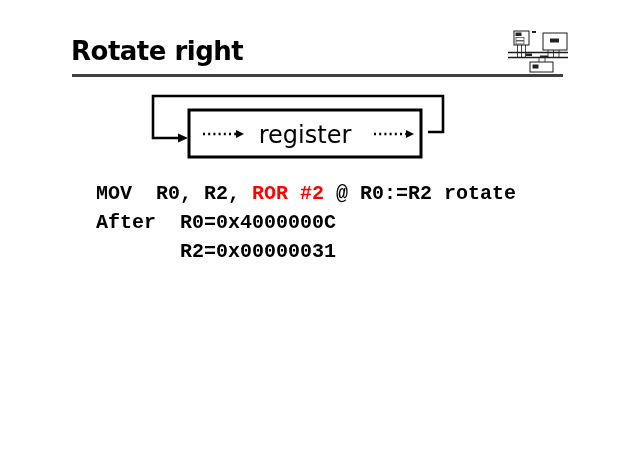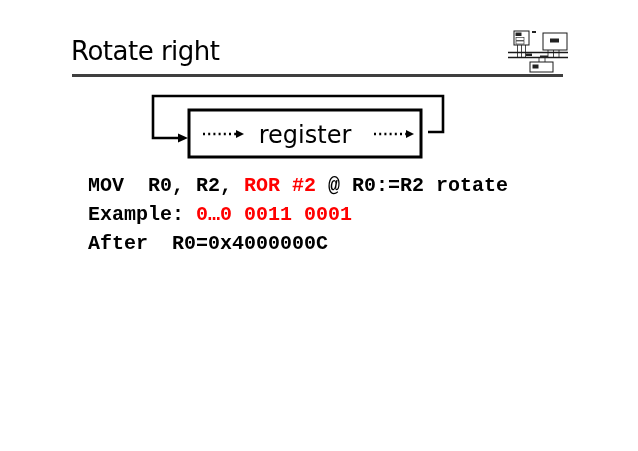--- a/index.html
+++ b/index.html
@@ -8,21 +8,21 @@
     background:#ffffff;
     position:relative;
     overflow:hidden;
     font-family:"DejaVu Sans", sans-serif;
   }
   .slide{position:absolute;inset:0;}
   .slide-title{
     position:absolute;left:71px;top:36px;
     margin:0;
     font-family:"DejaVu Sans", sans-serif;
-    font-weight:normal;
+    font-weight:bold;
     font-size:26px;
     letter-spacing:-0.5px;
     color:#000000;
   }
   .title-rule{
     position:absolute;left:72px;top:74px;
     width:491px;height:3px;
     background:var(--rule,#3f3f3f);
   }
   .logo-svg{
@@ -33,21 +33,21 @@
     position:absolute;left:140px;top:85px;
     width:320px;height:90px;
   }
   .register-svg text{
     font-family:"DejaVu Sans", sans-serif;
     font-size:24px;
     fill:#000000;
   }
   .code-block{
     position:absolute;left:88px;top:171px;
-    margin:0;
+    margin:8px;
     font-family:"Liberation Mono","DejaVu Sans Mono", monospace;
     font-weight:bold;
     font-size:20px;
     line-height:29px;
     color:#000000;
     white-space:pre;
   }
   .code-block .red{color:var(--accent-red,#ff0000);}
 </style>
 </head>
@@ -99,15 +99,15 @@
     <polyline points="428,132 443,132 443,96 153,96 153,138 179,138" fill="none" stroke="#000000" stroke-width="2.6"></polyline>
     <polygon points="178,133.5 188,138 178,142.5" fill="#000000"></polygon>
     <rect x="189" y="110" width="232" height="47" fill="#ffffff" stroke="#000000" stroke-width="3"></rect>
     <line x1="203" y1="134" x2="236" y2="134" stroke="#000000" stroke-width="2.6" stroke-dasharray="2 3.2"></line>
     <polygon points="236,130 244,134 236,138" fill="#000000"></polygon>
     <text x="305" y="143" text-anchor="middle">register</text>
     <line x1="374" y1="134" x2="406" y2="134" stroke="#000000" stroke-width="2.6" stroke-dasharray="2 3.2"></line>
     <polygon points="406,130 414,134 406,138" fill="#000000"></polygon>
   </svg>
 
-  <pre class="code-block"><div><span>MOV  R0, R2, </span><span class="red">ROR #2</span><span> @ R0:=R2 rotate</span></div><div><span>Example: </span><span class="red">0…0 0011 0001</span></div><div><span>After  R0=0x4000000C</span></div></pre>
+  <pre class="code-block"><div><span>MOV  R0, R2, </span><span class="red">ROR #2</span><span> @ R0:=R2 rotate</span></div><div><span>After  R0=0x4000000C</span></div><div><span>       R2=0x00000031</span></div></pre>
 
 </div>
 
 </body></html>

